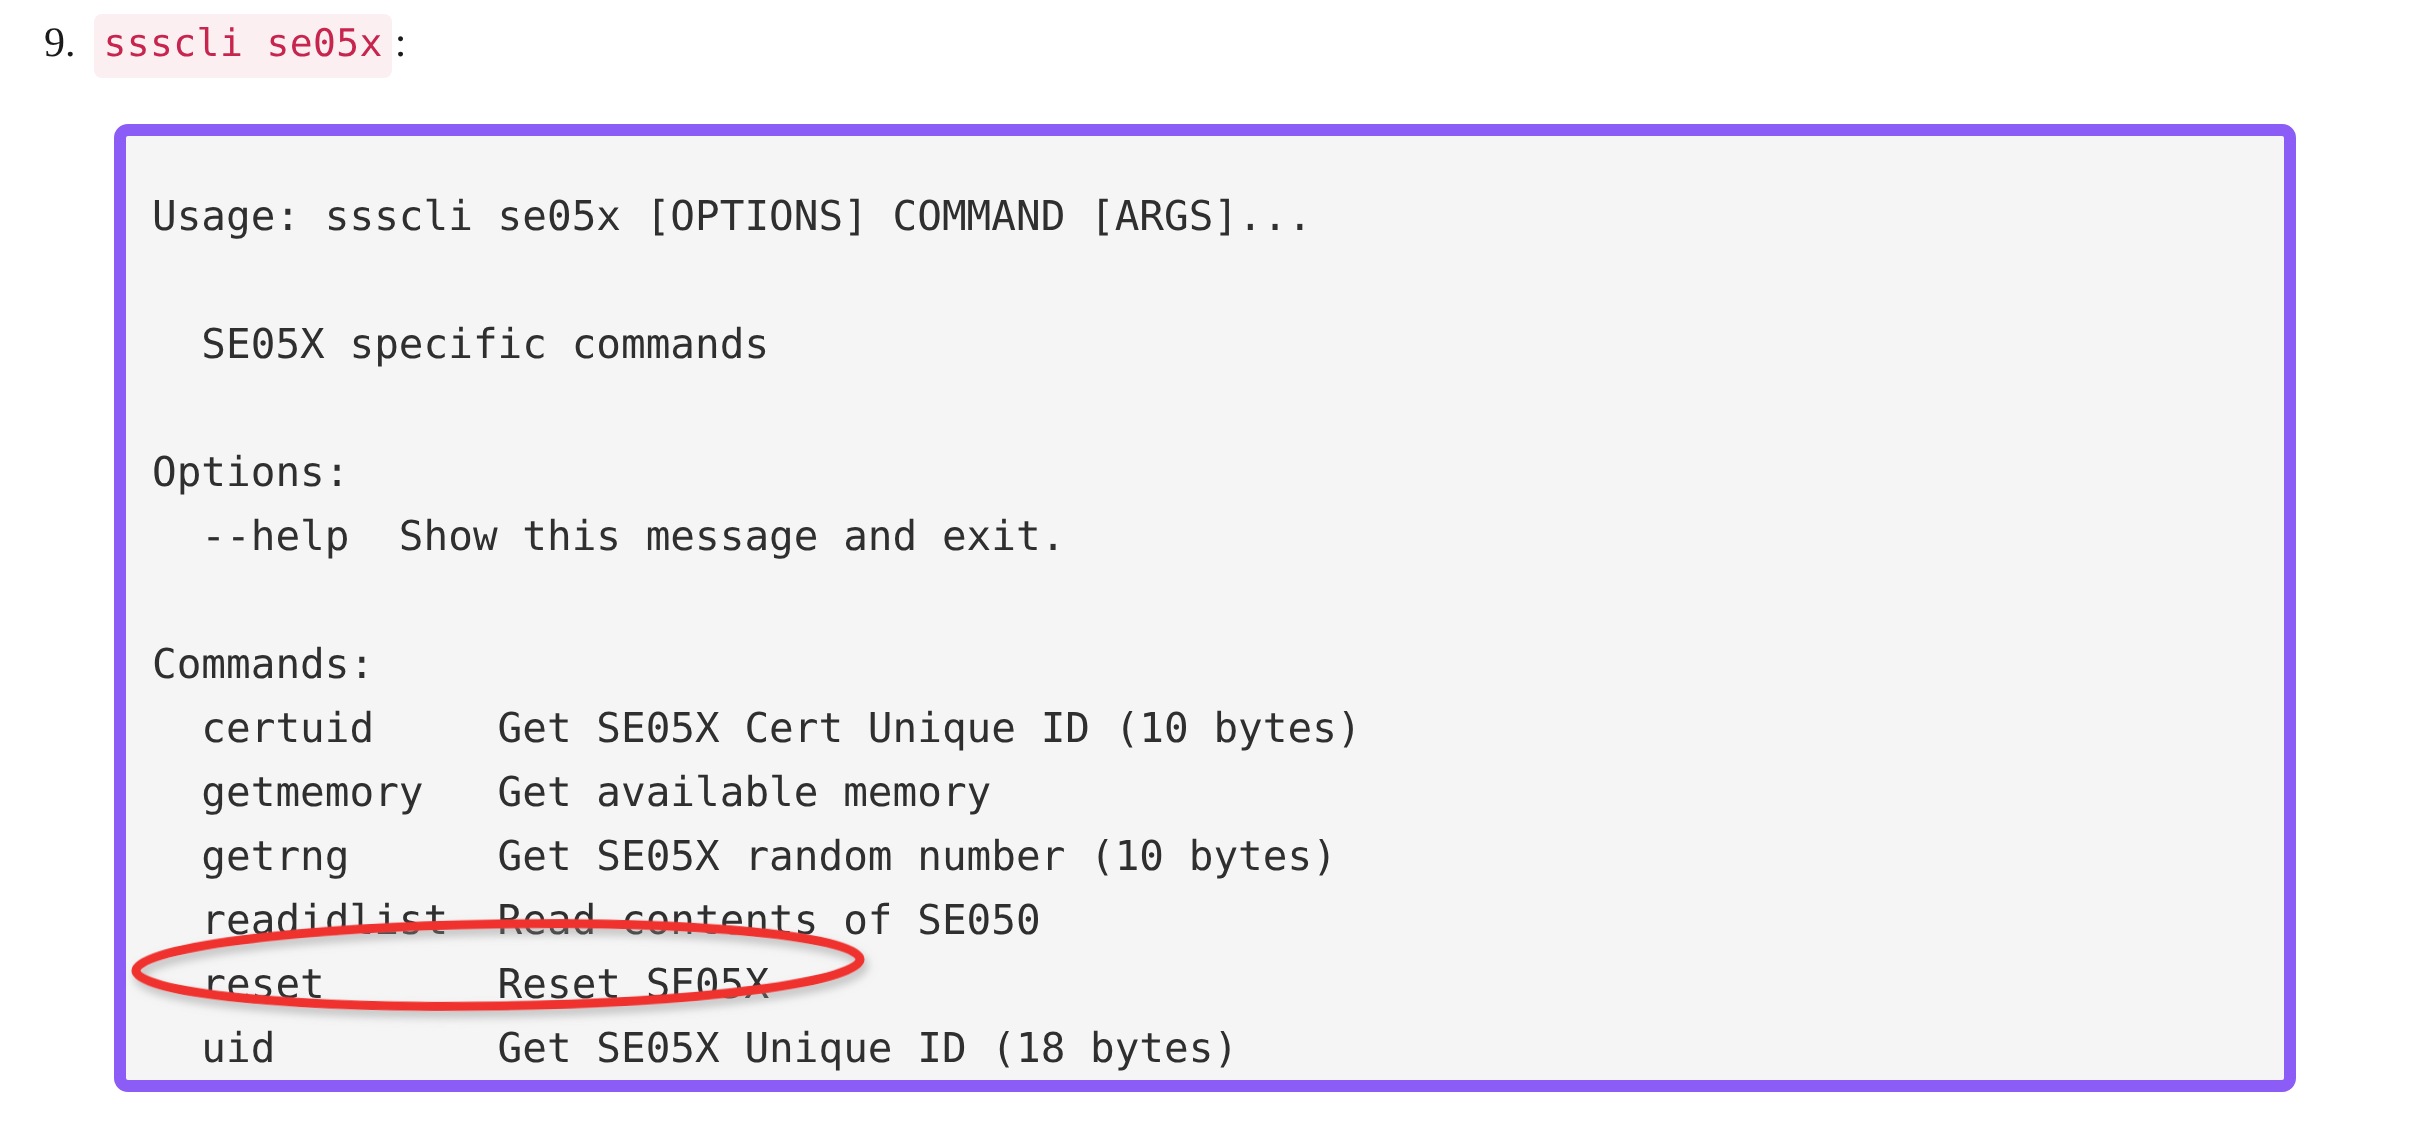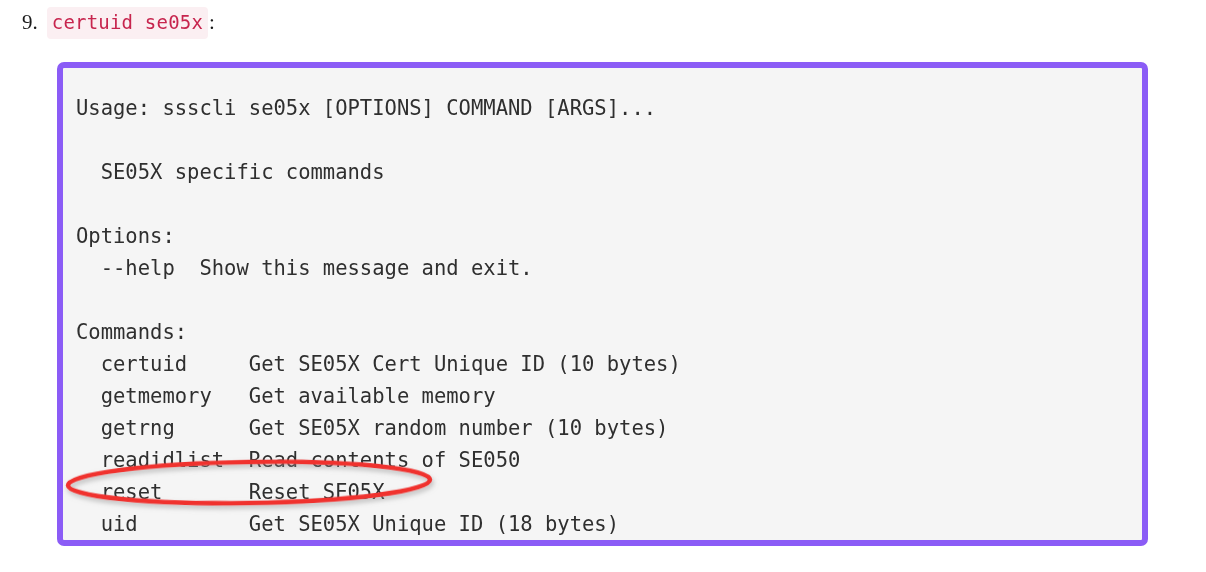--- a/index.html
+++ b/index.html
@@ -97,21 +97,21 @@
     height: 70px;
     overflow: visible;
   }
 </style>
 </head>
 <body>
 
 <div class="doc-list">
   <div class="list-item">
     <span class="list-marker">9.</span>
-    <code class="inline-code">certuid se05x</code>
+    <code class="inline-code">ssscli se05x</code>
       <span class="heading-colon">:</span>
   </div>
 </div>
 
 <div class="code-block">
   <pre class="code-pre">Usage: ssscli se05x [OPTIONS] COMMAND [ARGS]...
 
   SE05X specific commands
 
 Options:

